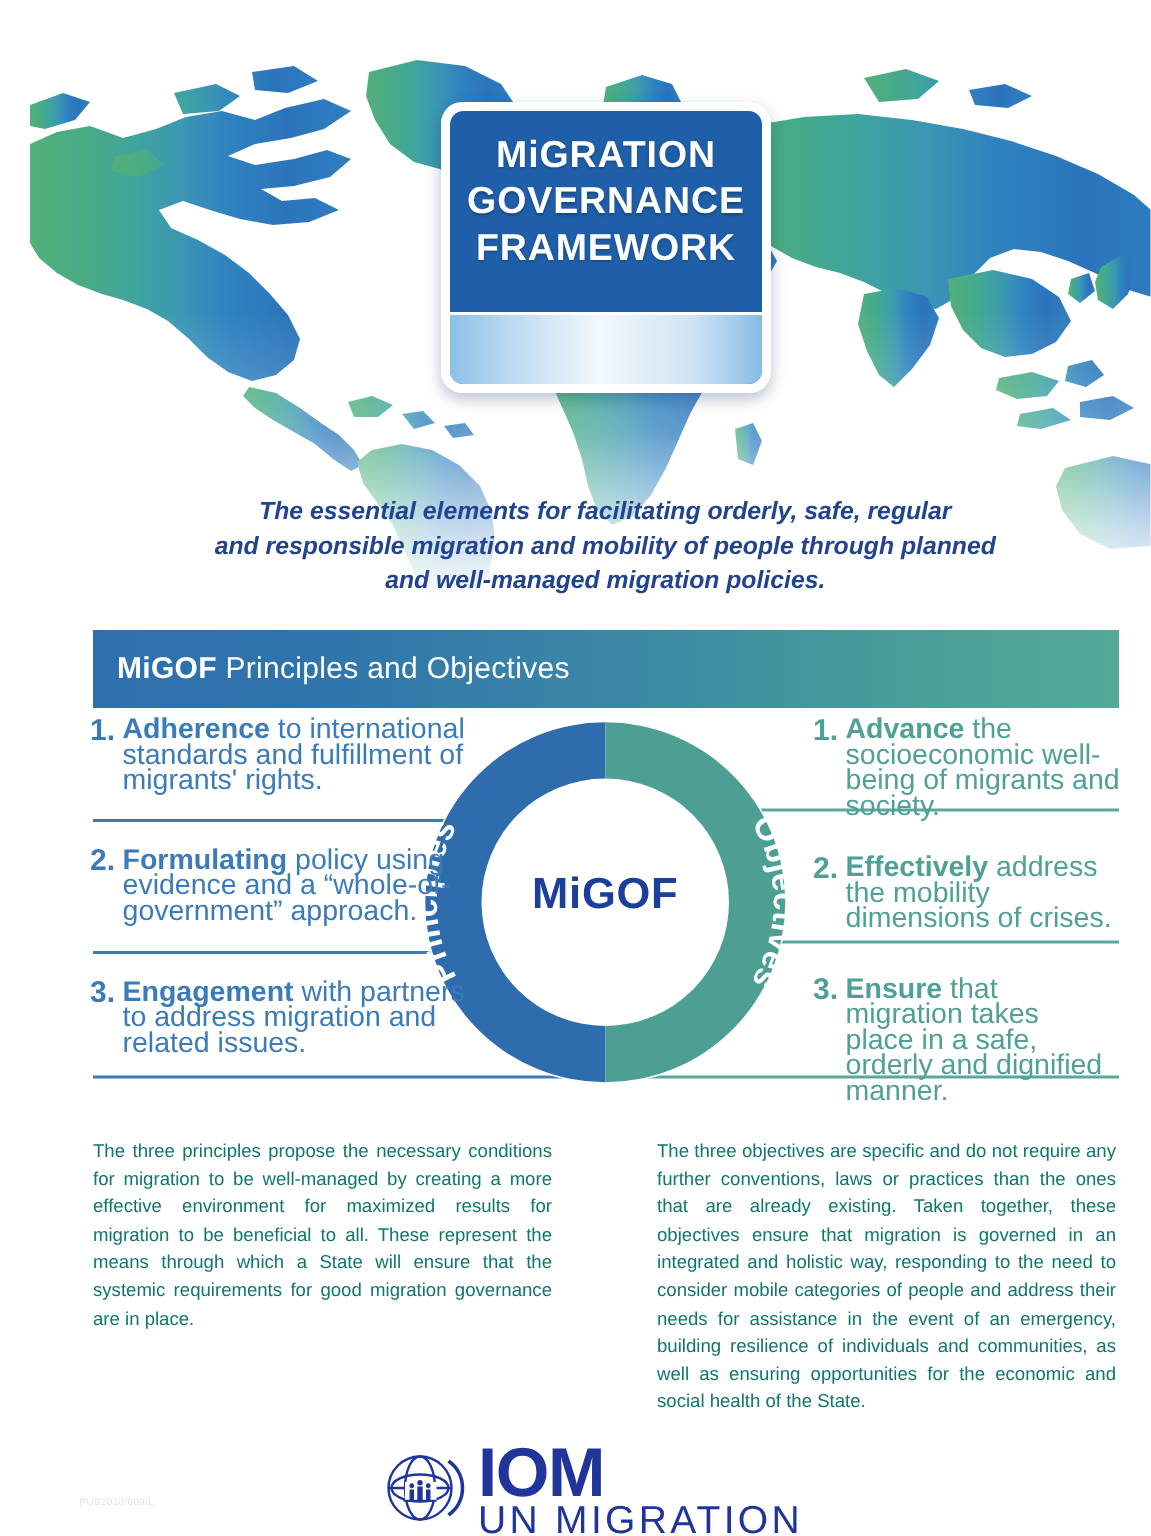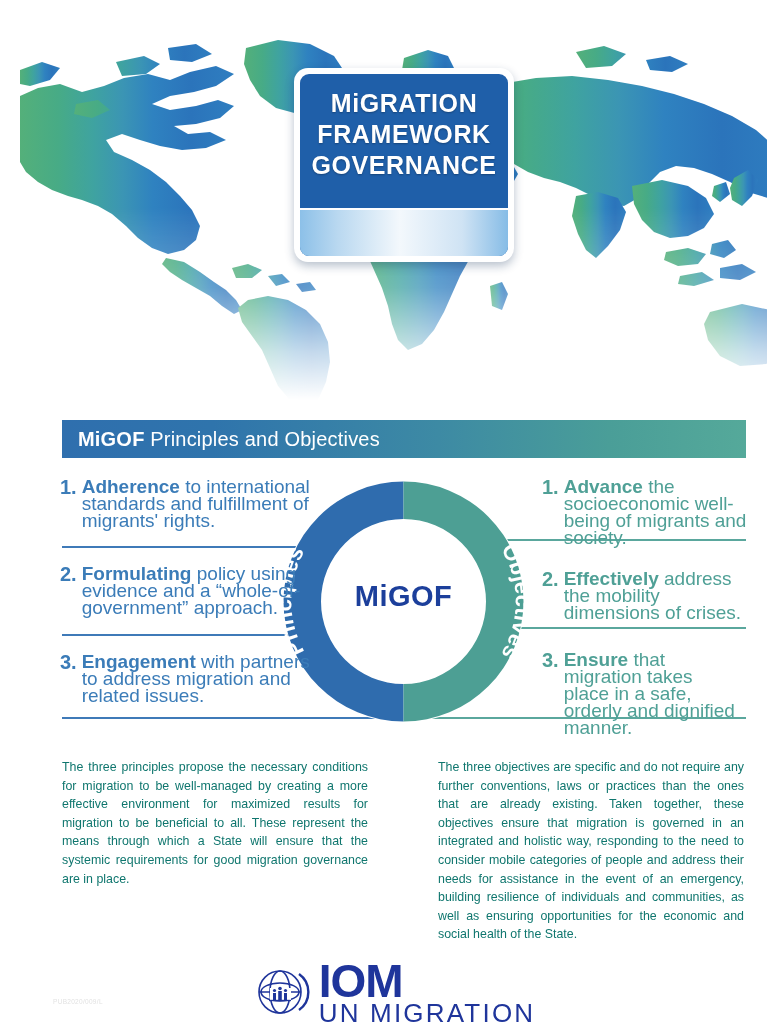--- a/index.html
+++ b/index.html
@@ -41,21 +41,21 @@
   
   .subtitle{
     position:absolute;left:70px;top:330px;width:627px;text-align:center;
     color:#22448e;font-style:italic;font-weight:bold;
     font-size:16.5px;line-height:23px;
   }
   .subtitle div{white-space:nowrap;}
 
   
   .section-bar{
-    position:absolute;left:42px;top:420px;width:684px;height:38px;
+    position:absolute;left:42px;top:420px;width:684px;height:52px;
     background:linear-gradient(90deg,#2f6fae 0%,#2f74ac 22%,#3d8aa4 55%,#4a9e98 80%,#55a99a 100%);
     display:flex;align-items:center;
   }
   .section-bar .label{
     margin-left:16px;color:#ffffff;font-size:20px;letter-spacing:.2px;
     white-space:nowrap;
   }
   .section-bar .label b{font-weight:bold;}
   .section-bar .label span{font-weight:normal;}
 
@@ -186,27 +186,32 @@
 
         <path d="M690 312 L722 304 L750 310 L766 324 L766 352 L746 364 L720 366 L700 356 L688 340 L684 324 Z"></path>
       </g>
     </svg>
   </div>
 
   <div class="title-card">
     <div class="title-inner">
       <div class="title-text">
         <div>MiGRATION</div>
+        <div>GOVERNANCE</div>
         <div>FRAMEWORK</div>
-        <div>GOVERNANCE</div>
       </div>
       <div class="title-strip"></div>
     </div>
   </div>
 
+  <div class="subtitle">
+    <div>The essential elements for facilitating orderly, safe, regular</div>
+    <div>and responsible migration and mobility of people through planned</div>
+    <div>and well-managed migration policies.</div>
+  </div>
 
   <div class="section-bar">
     <div class="label">
       <b>MiGOF</b><span> Principles and Objectives</span>
     </div>
   </div>
 
   <div class="divider blue" style="left:42px;top:546px;width:337px;"></div>
   <div class="divider blue" style="left:42px;top:634px;width:337px;"></div>
   <div class="divider blue" style="left:42px;top:717px;width:341px;"></div>

